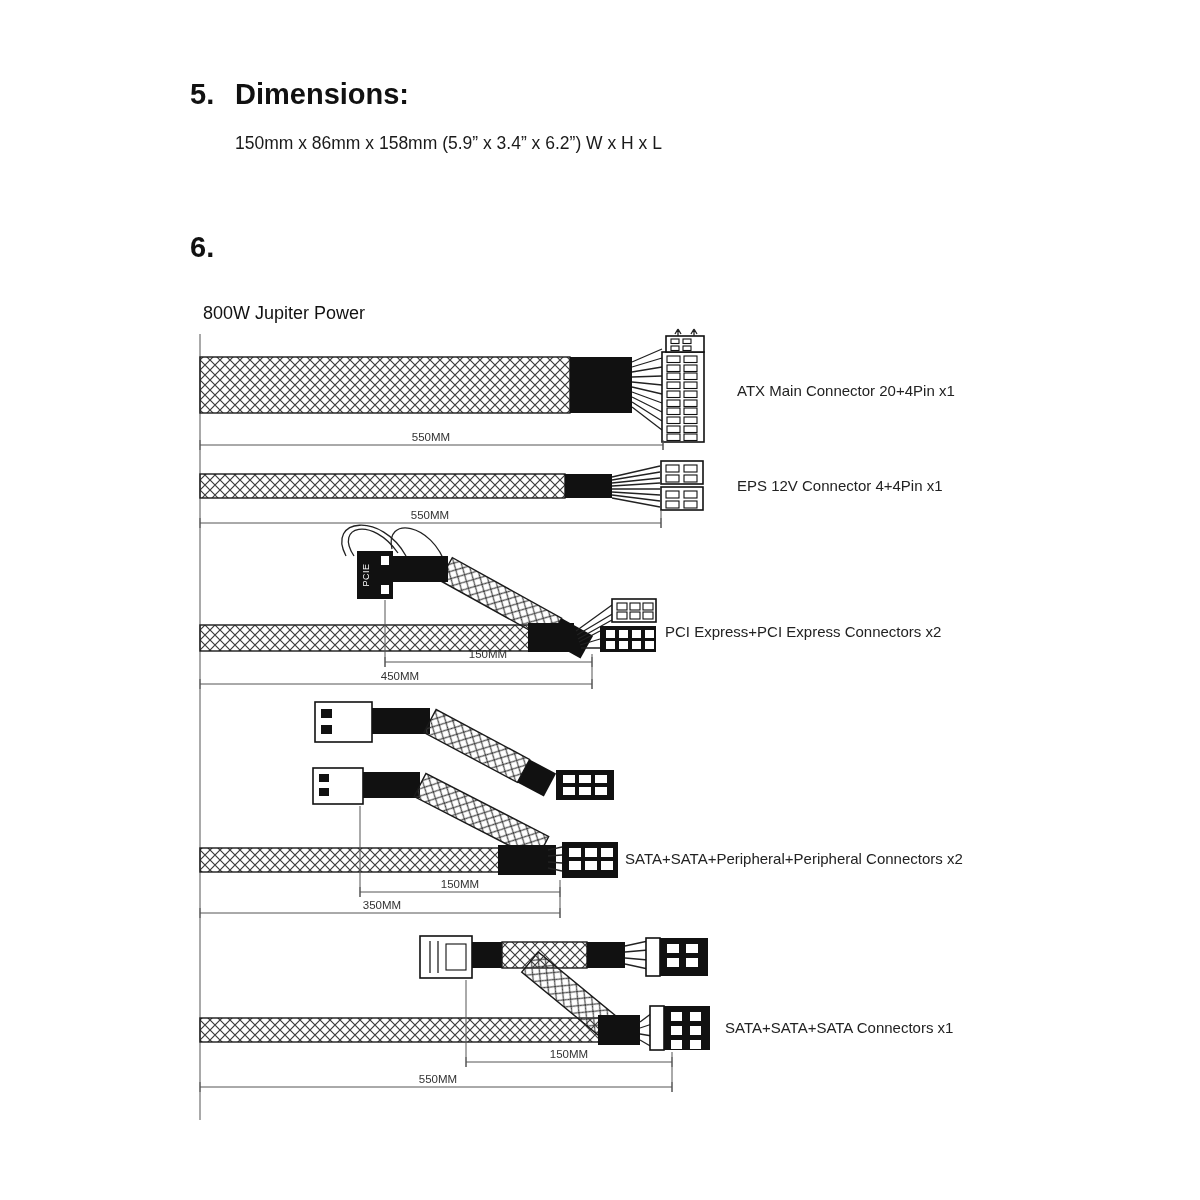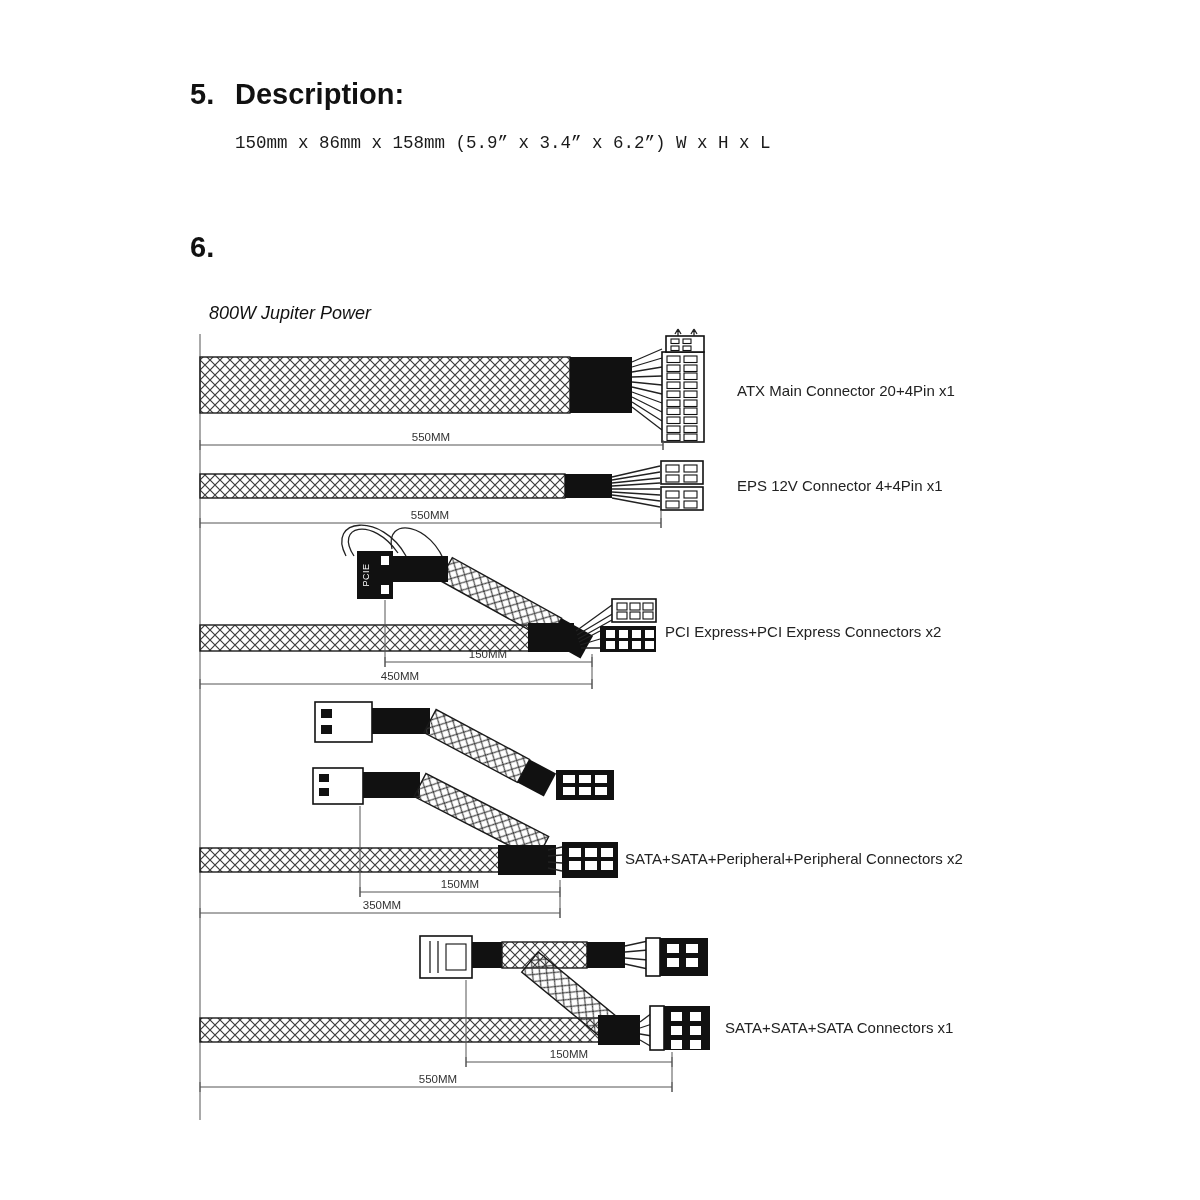--- a/index.html
+++ b/index.html
@@ -1,22 +1,22 @@
 <!DOCTYPE html>
 <html><head>
 <meta charset="utf-8">
 <style>
   html,body{margin:0;padding:0;background:#fff;}
   .page{position:relative;width:1200px;height:1200px;background:#ffffff;overflow:hidden;
         font-family:"Liberation Sans",sans-serif;color:#151515;}
   .heading{position:absolute;left:190px;font-weight:700;font-size:29px;color:#111;
            display:flex;white-space:nowrap;}
   .heading .num{width:45px;flex:0 0 45px;}
-  .bodytext{position:absolute;left:235px;top:133px;font-size:17.5px;color:#1a1a1a;white-space:nowrap;font-family:Liberation Mono, monospace;}
-  .diagram-title{position:absolute;left:209px;top:303px;font-size:18px;color:#111;white-space:nowrap;font-style:italic;}
+  .bodytext{position:absolute;left:235px;top:133px;font-size:17.5px;color:#1a1a1a;white-space:nowrap;}
+  .diagram-title{position:absolute;left:203px;top:303px;font-size:18px;color:#111;white-space:nowrap;}
   svg.diagram{position:absolute;left:0;top:0;width:1200px;height:1200px;}
   svg text{font-family:"Liberation Sans",sans-serif;}
   .braid{fill:url(#braidpat);stroke:#1a1a1a;stroke-width:1.4;}
   .sleeve{fill:#111;stroke:none;}
   .wire{stroke:#222;stroke-width:1.3;fill:none;}
   .conn{fill:#fff;stroke:#111;stroke-width:1.6;}
   .pin{fill:#fff;stroke:#111;stroke-width:1.1;}
   .pinw{fill:#fff;stroke:none;}
   .slot{fill:#111;stroke:none;}
   .dimline{stroke:#555;stroke-width:1;fill:none;}
@@ -24,21 +24,21 @@
   .dimtext{font-size:11.5px;fill:#333;text-anchor:middle;}
   .pcietext{font-size:9px;fill:#fff;letter-spacing:.5px;text-anchor:middle;}
 </style>
 </head>
 <body>
 
 <div class="page">
 
   <div class="heading" style="top:78px">
     <span class="num">5.</span>
-    <span class="ttl">Description:</span>
+    <span class="ttl">Dimensions:</span>
   </div>
 
   <div class="bodytext">150mm x 86mm x 158mm (5.9” x 3.4” x 6.2”) W x H x L</div>
 
   <div class="heading" style="top:231px">
     <span class="num">6.</span>
   </div>
 
   <div class="diagram-title">800W Jupiter Power</div>
 

